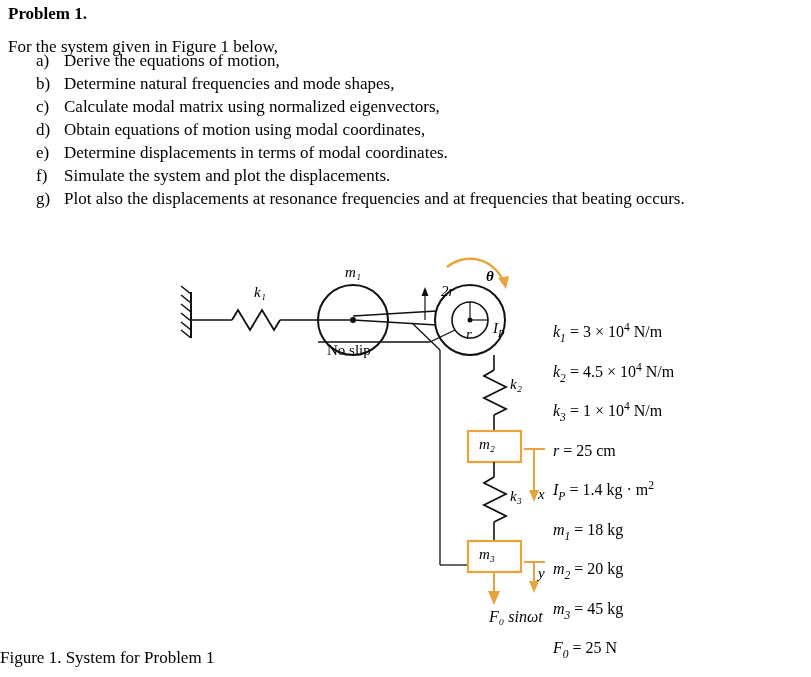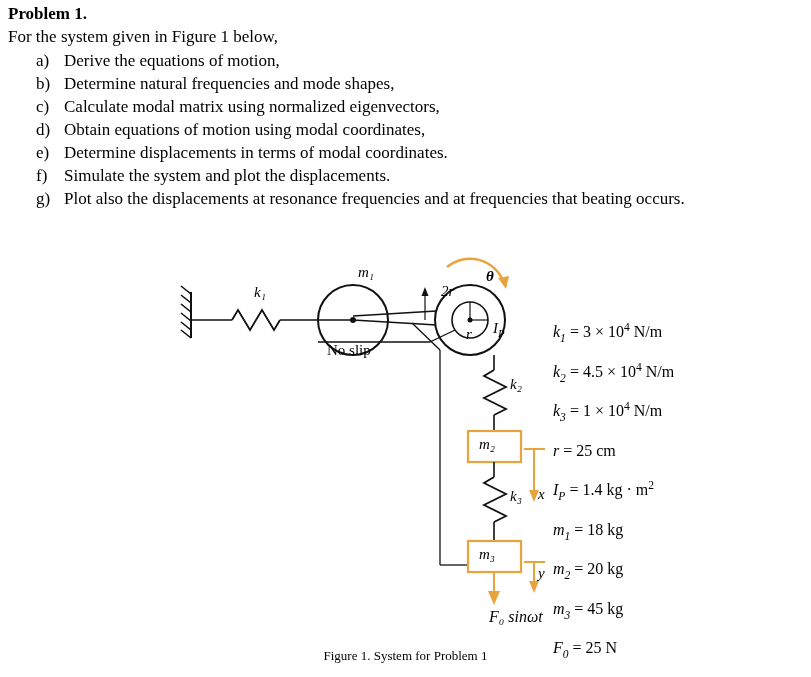--- a/index.html
+++ b/index.html
@@ -23,21 +23,21 @@
   .title {
     position: absolute;
     left: 8px;
     top: 4px;
     font-size: 17px;
     font-weight: bold;
   }
   .intro {
     position: absolute;
     left: 8px;
-    top: 27px;
+    top: 37px;
     font-size: 17px;
   }
   .items {
     position: absolute;
     left: 36px;
     top: 50px;
     font-size: 17px;
   }
   .item {
     display: flex;
@@ -68,22 +68,21 @@
     font-family: "Liberation Serif", serif;
   }
   .params div {
     white-space: nowrap;
   }
   .caption {
     position: absolute;
     left: 0;
     top: 648px;
     width: 811px;
-    text-align: center;
-    font-size: 13px;
+    font-size: 17px;
   }
   .lbl {
     position: absolute;
     font-size: 15px;
     font-family: "Liberation Serif", serif;
   }
   .italic { font-style: italic; }
   sub { font-size: 0.72em; }
   sup { font-size: 0.72em; }
 </style>
@@ -215,21 +214,21 @@
       <polygon points="534,348 529,336 539,336" fill="#e8a33d"></polygon>
     </g>
 
     <g>
       <line x1="494" y1="327" x2="494" y2="350" stroke="#e8a33d" stroke-width="2"></line>
       <polygon points="494,360 488,346 500,346" fill="#e8a33d"></polygon>
     </g>
   </svg>
 
   <div class="lbl italic" style="left:254px; top:284px;">k₁</div>
-  <div class="lbl italic" style="left:345px; top:264px;margin-left:13px;">m₁</div>
+  <div class="lbl italic" style="left:345px; top:264px;">m₁</div>
   <div class="lbl italic" style="left:441px; top:283px;">2r</div>
   <div class="lbl italic" style="left:466px; top:326px;">r</div>
   <div class="lbl italic" style="left:486px; top:268px; font-weight:bold;">θ</div>
   <div class="lbl" style="left:493px; top:320px;"><span class="italic">I</span><sub class="italic">P</sub></div>
   <div class="lbl" style="left:327px; top:342px;">No slip</div>
   <div class="lbl italic" style="left:510px; top:376px;">k₂</div>
   <div class="lbl italic" style="left:510px; top:488px;">k₃</div>
   <div class="lbl italic" style="left:479px; top:436px;">m₂</div>
   <div class="lbl italic" style="left:479px; top:546px;">m₃</div>
   <div class="lbl italic" style="left:538px; top:486px;">x</div>

